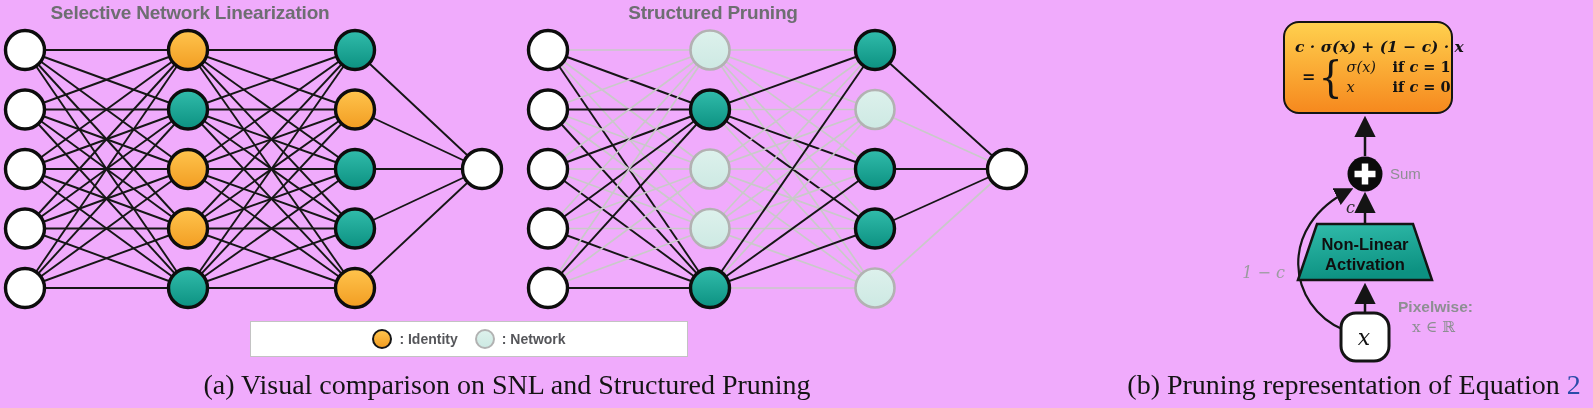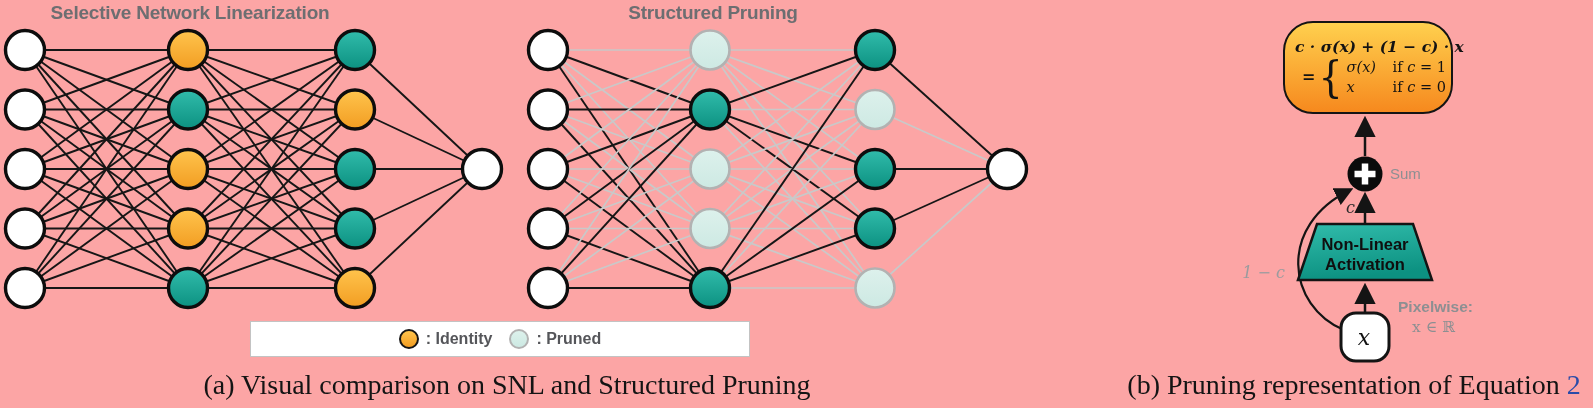--- a/index.html
+++ b/index.html
@@ -1,20 +1,20 @@
 <!DOCTYPE html>
 <html style="--identity: #FAAD3A; --identity-light: #FFC44D; --identity-dark: #F29D22; --nonlinear: #14A392; --nonlinear-light: #31BCAB; --nonlinear-dark: #0C9181; --pruned: #CDE9E3; --pruned-light: #DDF1EC; --pruned-border: #B2B2B2; --edge-black: #161616; --edge-gray: #C9C9C9; --title-gray: #6D6E71; --label-gray: #8D8F92; --math-gray: #9A9B9E; --legend-text: #55565A; --link-blue: #2B4BA8; --eqbox-top: #FFD04E; --eqbox-bottom: #F6891E;"><head>
 <meta charset="utf-8">
 <style>
   html, body { margin: 0; padding: 0; background: #ffffff; }
   .stage {
     position: relative;
     width: 1593px;
     height: 408px;
-    background: #fca5a5;
+    background: #f0abfc;
     overflow: hidden;
     font-family: "Liberation Sans", sans-serif;
   }
   .stage > svg { position: absolute; left: 0; top: 0; }
 
   
   .net-title {
     font-family: "Liberation Sans", sans-serif;
     font-size: 19px; font-weight: bold;
     fill: var(--title-gray); letter-spacing: -0.2px;
@@ -24,42 +24,42 @@
   .pixelwise-math { font-family: "DejaVu Serif", serif; font-size: 15.5px; fill: var(--label-gray); }
   .c-label { font-family: "DejaVu Serif", serif; font-style: italic; font-size: 16px; fill: #2b2b2b; }
   .omc-label { font-family: "DejaVu Serif", serif; font-style: italic; font-size: 16px; fill: var(--math-gray); }
   .trap-label { font-size: 16.5px; font-weight: bold; fill: #0f0f0f; }
   .x-label { font-family: "DejaVu Serif", serif; font-style: italic; font-size: 22px; fill: #111; }
 
   
   .eq-box {
     position: absolute; left: 1283px; top: 21px; width: 170px; height: 93px;
     box-sizing: border-box;
-    border: 2.5px solid #141414; border-radius: 30px;
+    border: 2.5px solid #141414; border-radius: 16px;
     background: linear-gradient(180deg, var(--eqbox-top), var(--eqbox-bottom));
     font-family: "DejaVu Serif", serif; color: #131313;
     display: flex; flex-direction: column; justify-content: center;
     padding: 4px 8px 6px 10px;
   }
   .eq-line1 { font-style: italic; font-weight: bold; font-size: 15.5px; text-align: center; white-space: nowrap; }
   .eq-cases { display: flex; align-items: center; margin-top: 1px; }
   .eq-equals { font-weight: bold; font-size: 16px; margin: 0 3px 0 7px; }
   .eq-brace { font-size: 38px; font-weight: normal; line-height: 1; margin-right: 4px; transform: scaleY(1.12); }
   .eq-case-grid { display: grid; grid-template-columns: 46px auto; font-size: 14.5px; line-height: 20px; }
   .eq-val { font-style: italic; font-weight: normal; white-space: nowrap; }
-  .eq-cond { font-weight: normal; white-space: nowrap; }
+  .eq-cond { font-weight: bold; white-space: nowrap; }
   .eq-cond .v { font-style: italic; }
 
   
   .legend {
-    position: absolute; left: 250px; top: 321px; width: 500px; height: 36px;
+    position: absolute; left: 250px; top: 321px; width: 438px; height: 36px;
     box-sizing: border-box; background: #ffffff;
     border: 1.5px solid #c3c3c3;
     display: flex; align-items: center; justify-content: center; gap: 17px;
-    font-size: 16px; font-weight: bold; color: var(--legend-text);
+    font-size: 14px; font-weight: bold; color: var(--legend-text);
     white-space: nowrap;
   }
   .legend-item { display: flex; align-items: center; gap: 7px; }
   .legend-dot { width: 20px; height: 20px; border-radius: 50%; box-sizing: border-box; }
   .legend-dot.identity { background: linear-gradient(180deg, var(--identity-light), var(--identity-dark)); border: 2.5px solid #151515; }
   .legend-dot.nonlinear { background: linear-gradient(180deg, var(--nonlinear-light), var(--nonlinear-dark)); border: 2.5px solid #151515; }
   .legend-dot.pruned { background: linear-gradient(180deg, var(--pruned-light), var(--pruned)); border: 2px solid var(--pruned-border); }
 
   
   .caption {
@@ -290,21 +290,21 @@
     </div>
   </div>
 
   <div class="legend">
     <div class="legend-item">
       <span class="legend-dot identity"></span>
       <span>: Identity</span>
     </div>
     <div class="legend-item">
       <span class="legend-dot pruned"></span>
-      <span>: Pruned</span>
+      <span>: Network</span>
     </div>
   </div>
 
   <div class="caption caption-a">
     <span>(a) Visual comparison on SNL and Structured Pruning</span>
   </div>
   <div class="caption caption-b">
     <span>(b) Pruning representation of Equation</span><a class="eq-link">2</a>
   </div>
 

